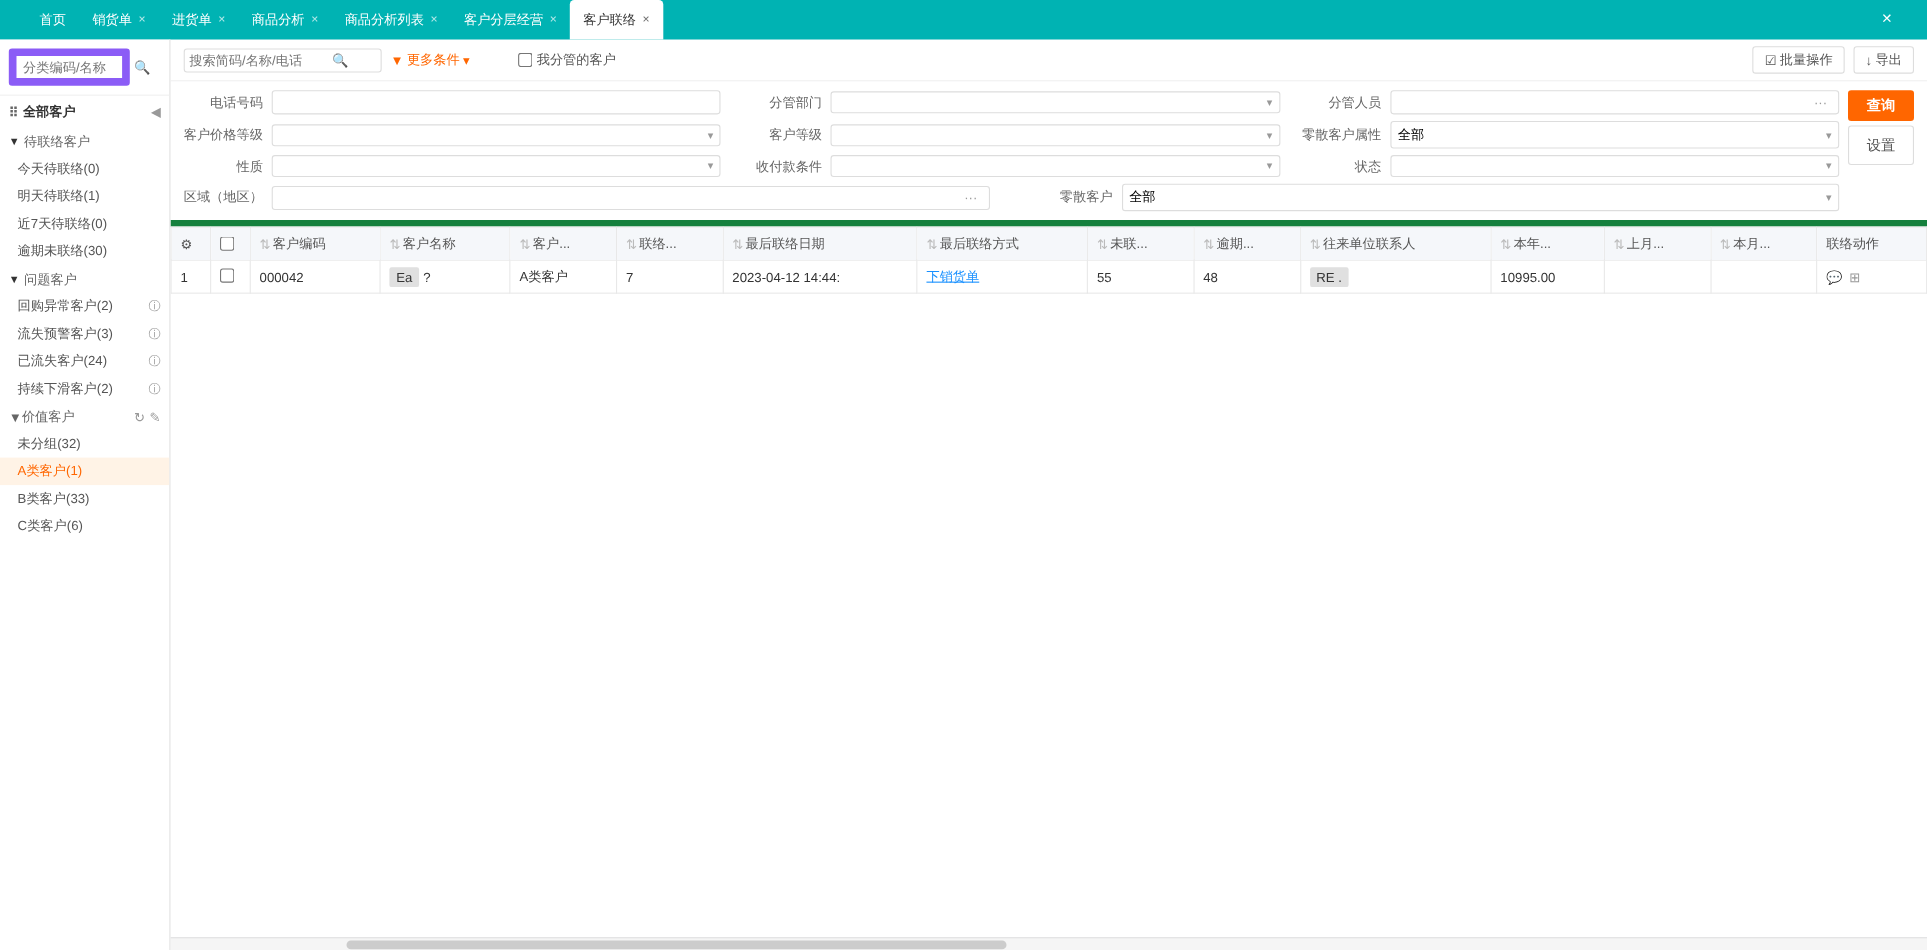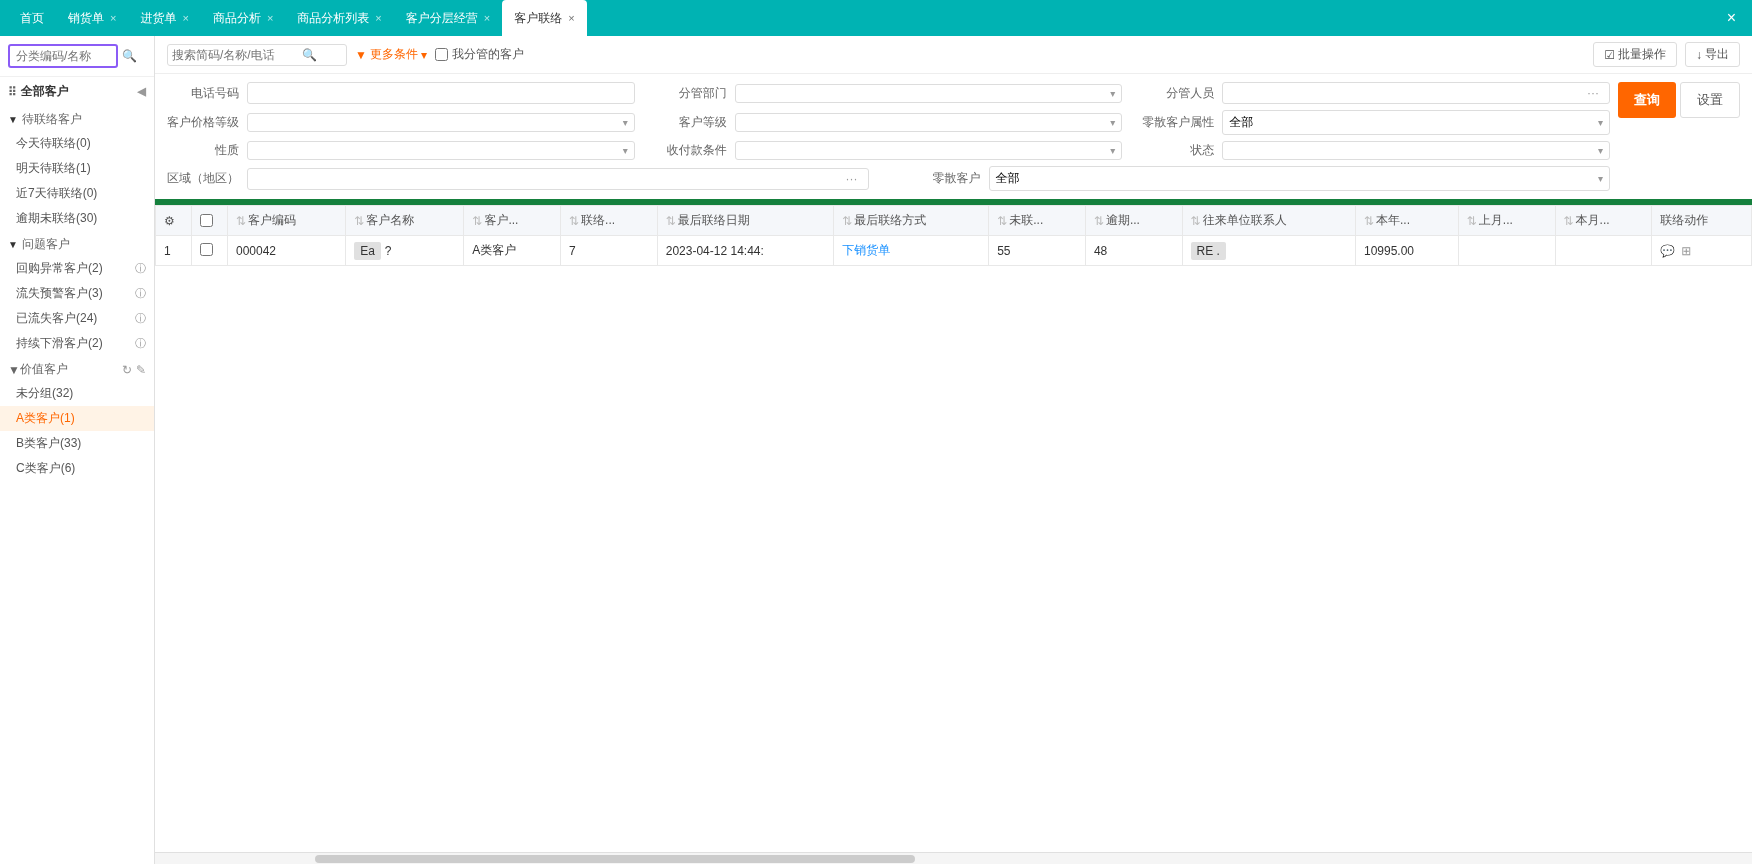--- a/index.html
+++ b/index.html
@@ -4,21 +4,21 @@
   <style>
     * { box-sizing: border-box; margin: 0; padding: 0; font-family: 'Microsoft YaHei', Arial, sans-serif; font-size: 12px; }
     body { background: #f0f2f5; overflow: hidden; width: 1752px; height: 864px; }
     
     
     .top-nav {
       background: #00b3b3;
       height: 36px;
       display: flex;
       align-items: center;
-      padding: 0 8px;
+      padding: 0 24px;
       color: white;
     }
     .nav-tab {
       padding: 0 12px;
       height: 36px;
       display: flex;
       align-items: center;
       cursor: pointer;
       color: white;
       font-size: 13px;
@@ -58,21 +58,21 @@
       flex-direction: column;
       overflow-y: auto;
     }
     .sidebar-search {
       padding: 8px;
       display: flex;
       align-items: center;
       border-bottom: 1px solid #f0f0f0;
     }
     .sidebar-search input {
-      border: 2px solid #8b5cf6;
+      border: 7px solid #8b5cf6;
       border-radius: 3px;
       padding: 3px 6px;
       width: 110px;
       font-size: 12px;
       outline: none;
     }
     .sidebar-search .search-icon {
       color: #00b3b3;
       margin-left: 4px;
       cursor: pointer;
@@ -167,20 +167,21 @@
       align-items: center;
       color: #ff6600;
       cursor: pointer;
       gap: 3px;
     }
     .filter-mine {
       display: flex;
       align-items: center;
       gap: 4px;
       color: #555;
+      margin-left: 36px;
     }
     .filter-mine input[type=checkbox] { cursor: pointer; }
     .filter-right {
       margin-left: auto;
       display: flex;
       gap: 8px;
       align-items: center;
     }
     .batch-btn {
       border: 1px solid #ddd;
@@ -270,20 +271,21 @@
       background: white;
       color: #555;
       border: 1px solid #ddd;
       padding: 8px 16px;
       border-radius: 3px;
       cursor: pointer;
       font-size: 13px;
     }
     .query-settings {
       display: flex;
+      flex-direction: column;
       gap: 4px;
       margin-left: 8px;
     }
 
     
     .table-container {
       flex: 1;
       overflow: auto;
       background: white;
       margin: 0;
@@ -309,21 +311,21 @@
       display: flex;
       align-items: center;
       gap: 2px;
     }
     tbody tr td {
       border: 1px solid #e8e8e8;
       padding: 6px 8px;
       color: #333;
       white-space: nowrap;
     }
-    .link-text { color: #1890ff; cursor: pointer; }
+    .link-text { color: #1890ff; cursor: pointer; text-decoration: underline; }
     .action-icons { display: flex; gap: 6px; color: #999; cursor: pointer; }
 
     
     .table-footer {
       background: white;
       border-top: 1px solid #eee;
       padding: 6px 12px;
       display: flex;
       align-items: center;
       gap: 8px;

